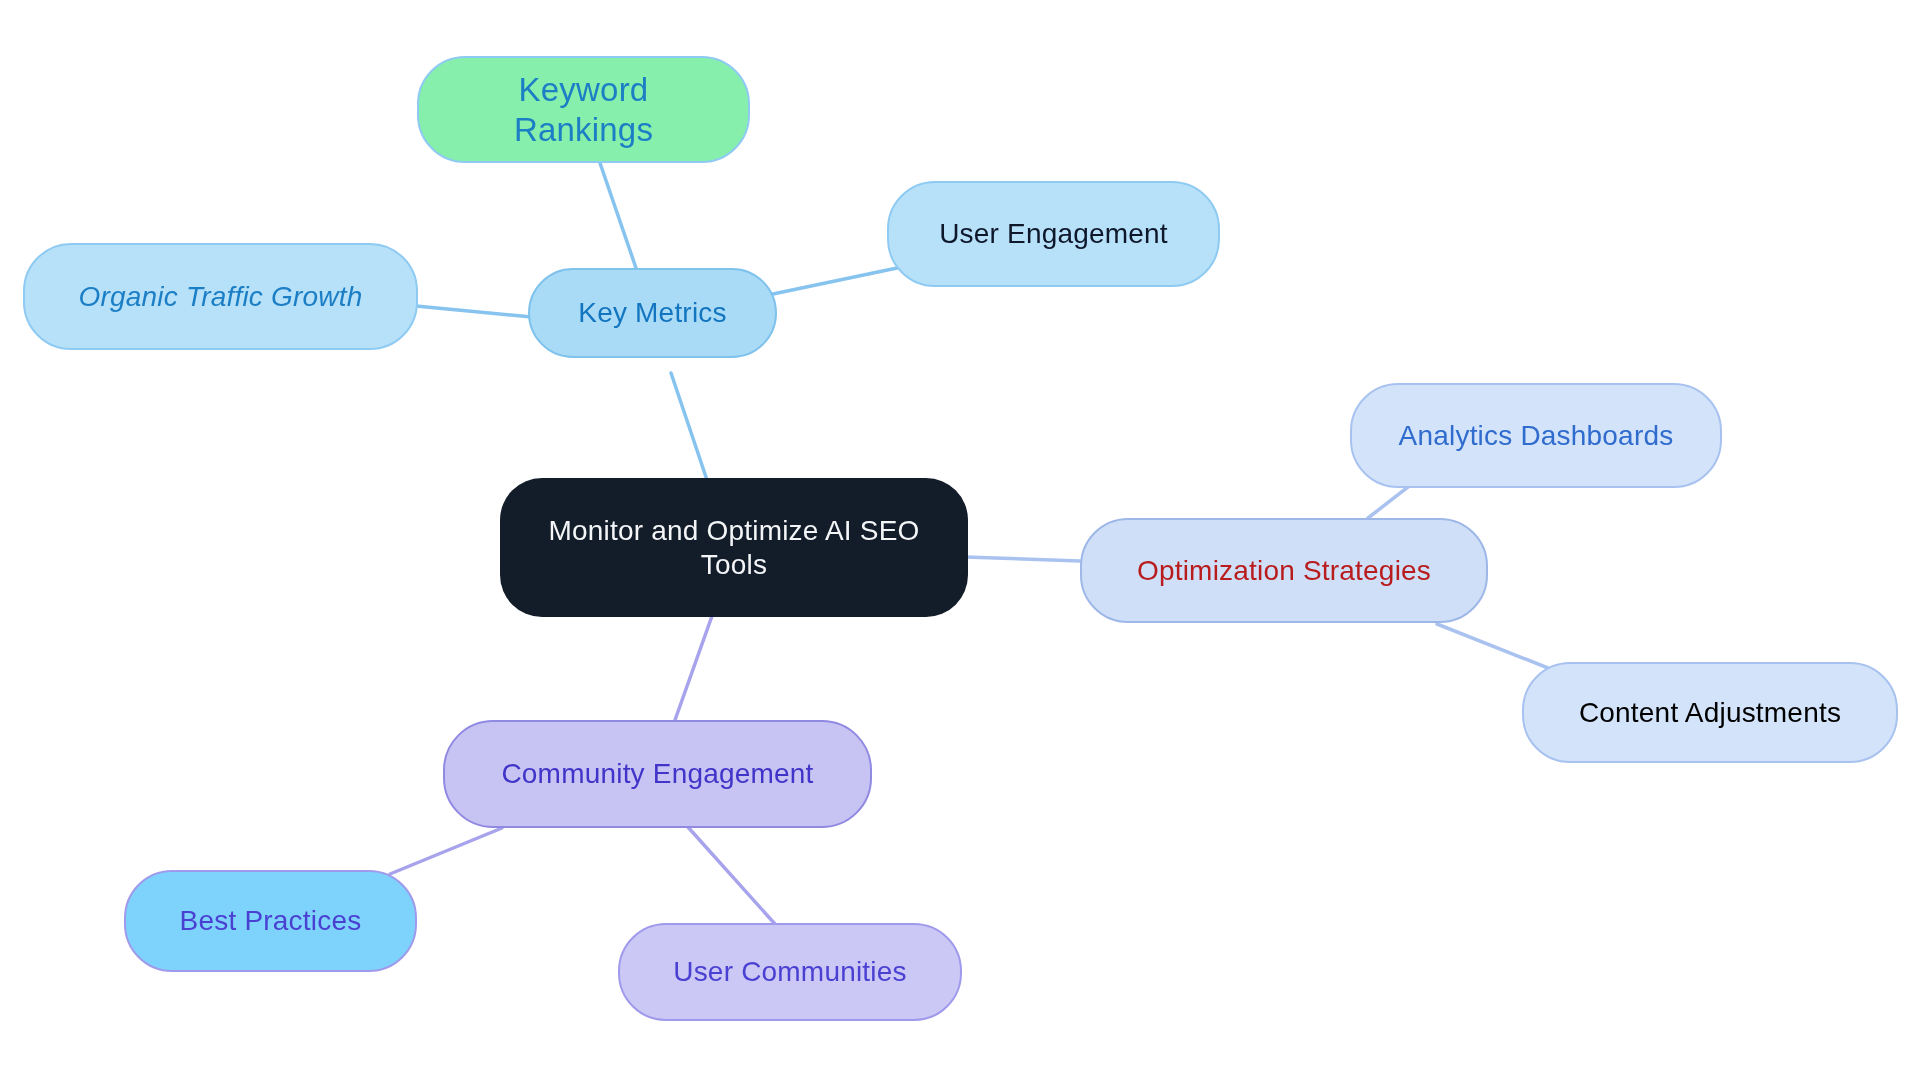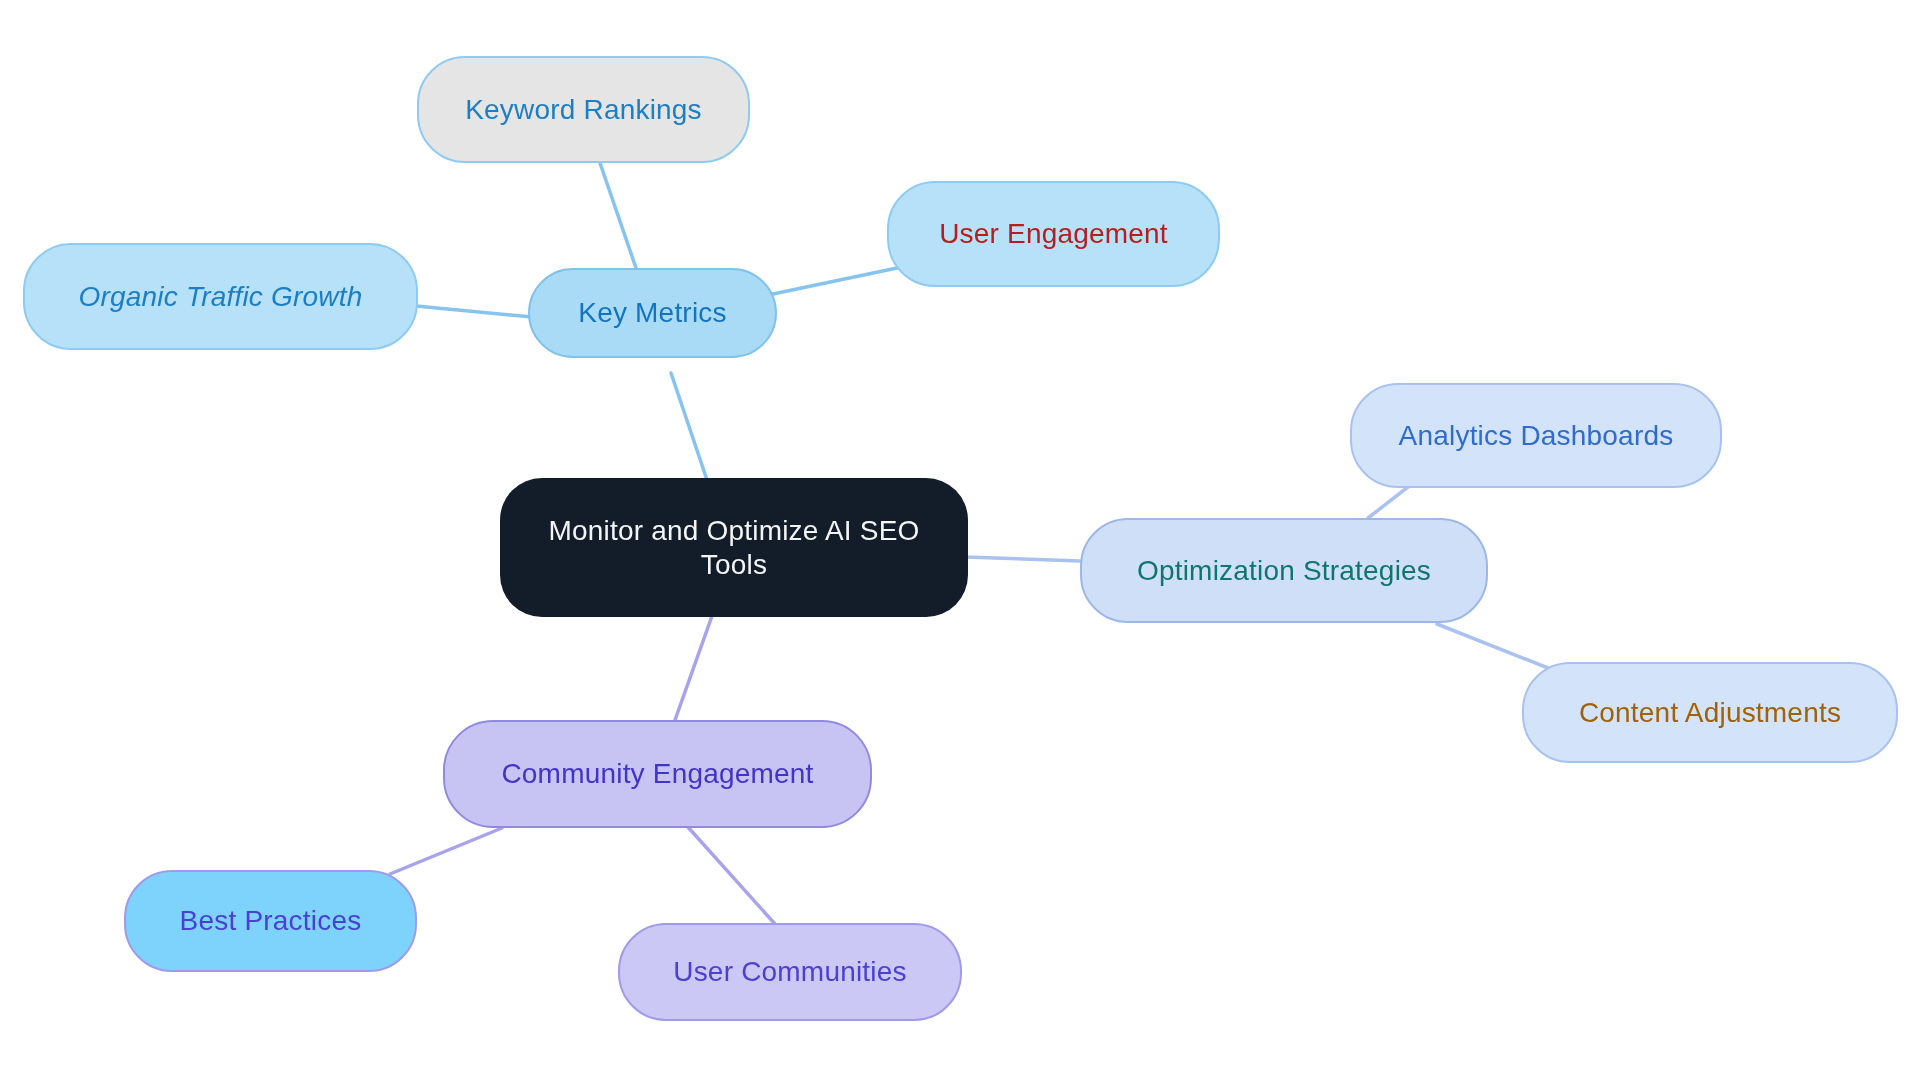--- a/index.html
+++ b/index.html
@@ -57,36 +57,36 @@
       <line x1="502" y1="828" x2="390" y2="874" stroke="#a7a3ec" stroke-width="3.5" stroke-linecap="round"></line>
       <line x1="687" y1="826" x2="775" y2="924" stroke="#a7a3ec" stroke-width="3.5" stroke-linecap="round"></line>
     </svg>
 
 <div class="node" style="left: 500px; top: 478px; width: 468px; height: 139px; border-radius: 42px; background: rgb(19, 28, 41); border-color: transparent; color: rgb(243, 245, 247); font-size: 28px;">
     <span class="node-label">Monitor and Optimize AI SEO Tools</span>
   </div>
     <div class="node" style="left: 528px; top: 268px; width: 249px; height: 90px; border-radius: 48px; background: rgb(169, 219, 247); border-color: rgb(127, 194, 236); color: rgb(19, 117, 191); font-size: 28px;">
     <span class="node-label">Key Metrics</span>
   </div>
-    <div class="node" style="left: 417px; top: 56px; width: 333px; height: 107px; border-radius: 48px; background: #e5e5e5; border-color: rgb(142, 202, 242); color: rgb(28, 126, 197); font-size: 28px;">
+    <div class="node" style="left: 417px; top: 56px; width: 333px; height: 107px; border-radius: 48px; background: #86efac; border-color: rgb(142, 202, 242); color: rgb(28, 126, 197); font-size: 33px;">
     <span class="node-label">Keyword Rankings</span>
   </div>
-    <div class="node" style="left: 887px; top: 181px; width: 333px; height: 106px; border-radius: 48px; background: rgb(182, 225, 249); border-color: rgb(142, 202, 242); color: #b91c1c; font-size: 28px;">
+    <div class="node" style="left: 887px; top: 181px; width: 333px; height: 106px; border-radius: 48px; background: rgb(182, 225, 249); border-color: rgb(142, 202, 242); color: #0f172a; font-size: 28px;">
     <span class="node-label">User Engagement</span>
   </div>
     <div class="node" style="left: 23px; top: 243px; width: 395px; height: 107px; border-radius: 48px; background: rgb(182, 225, 249); border-color: rgb(142, 202, 242); color: rgb(28, 126, 197); font-size: 28px; font-style: italic;">
     <span class="node-label">Organic Traffic Growth</span>
   </div>
-    <div class="node" style="left: 1080px; top: 518px; width: 408px; height: 105px; border-radius: 48px; background: rgb(207, 223, 247); border-color: rgb(157, 183, 232); color: #0f766e; font-size: 28px;">
+    <div class="node" style="left: 1080px; top: 518px; width: 408px; height: 105px; border-radius: 48px; background: rgb(207, 223, 247); border-color: rgb(157, 183, 232); color: #b91c1c; font-size: 28px;">
     <span class="node-label">Optimization Strategies</span>
   </div>
     <div class="node" style="left: 1350px; top: 351px; width: 372px; height: 105px; border-radius: 48px; background: rgb(211, 227, 250); border-color: rgb(168, 194, 240); color: rgb(47, 108, 206); font-size: 28px; margin-top: 32px;">
     <span class="node-label">Analytics Dashboards</span>
   </div>
-    <div class="node" style="left: 1522px; top: 662px; width: 376px; height: 101px; border-radius: 48px; background: rgb(211, 227, 250); border-color: rgb(168, 194, 240); color: #a16207; font-size: 28px;">
+    <div class="node" style="left: 1522px; top: 662px; width: 376px; height: 101px; border-radius: 48px; background: rgb(211, 227, 250); border-color: rgb(168, 194, 240); color: #000000; font-size: 28px;">
     <span class="node-label">Content Adjustments</span>
   </div>
     <div class="node" style="left: 443px; top: 720px; width: 429px; height: 108px; border-radius: 50px; background: rgb(199, 196, 243); border-color: rgb(145, 138, 226); color: rgb(65, 52, 201); font-size: 28px; text-align: right;">
     <span class="node-label">Community Engagement</span>
   </div>
     <div class="node" style="left: 124px; top: 870px; width: 293px; height: 102px; border-radius: 48px; background: #7dd3fc; border-color: rgb(160, 154, 236); color: rgb(74, 64, 210); font-size: 28px;">
     <span class="node-label">Best Practices</span>
   </div>
     <div class="node" style="left: 618px; top: 923px; width: 344px; height: 98px; border-radius: 48px; background: rgb(203, 200, 246); border-color: rgb(160, 154, 236); color: rgb(74, 64, 210); font-size: 28px;">
     <span class="node-label">User Communities</span>

